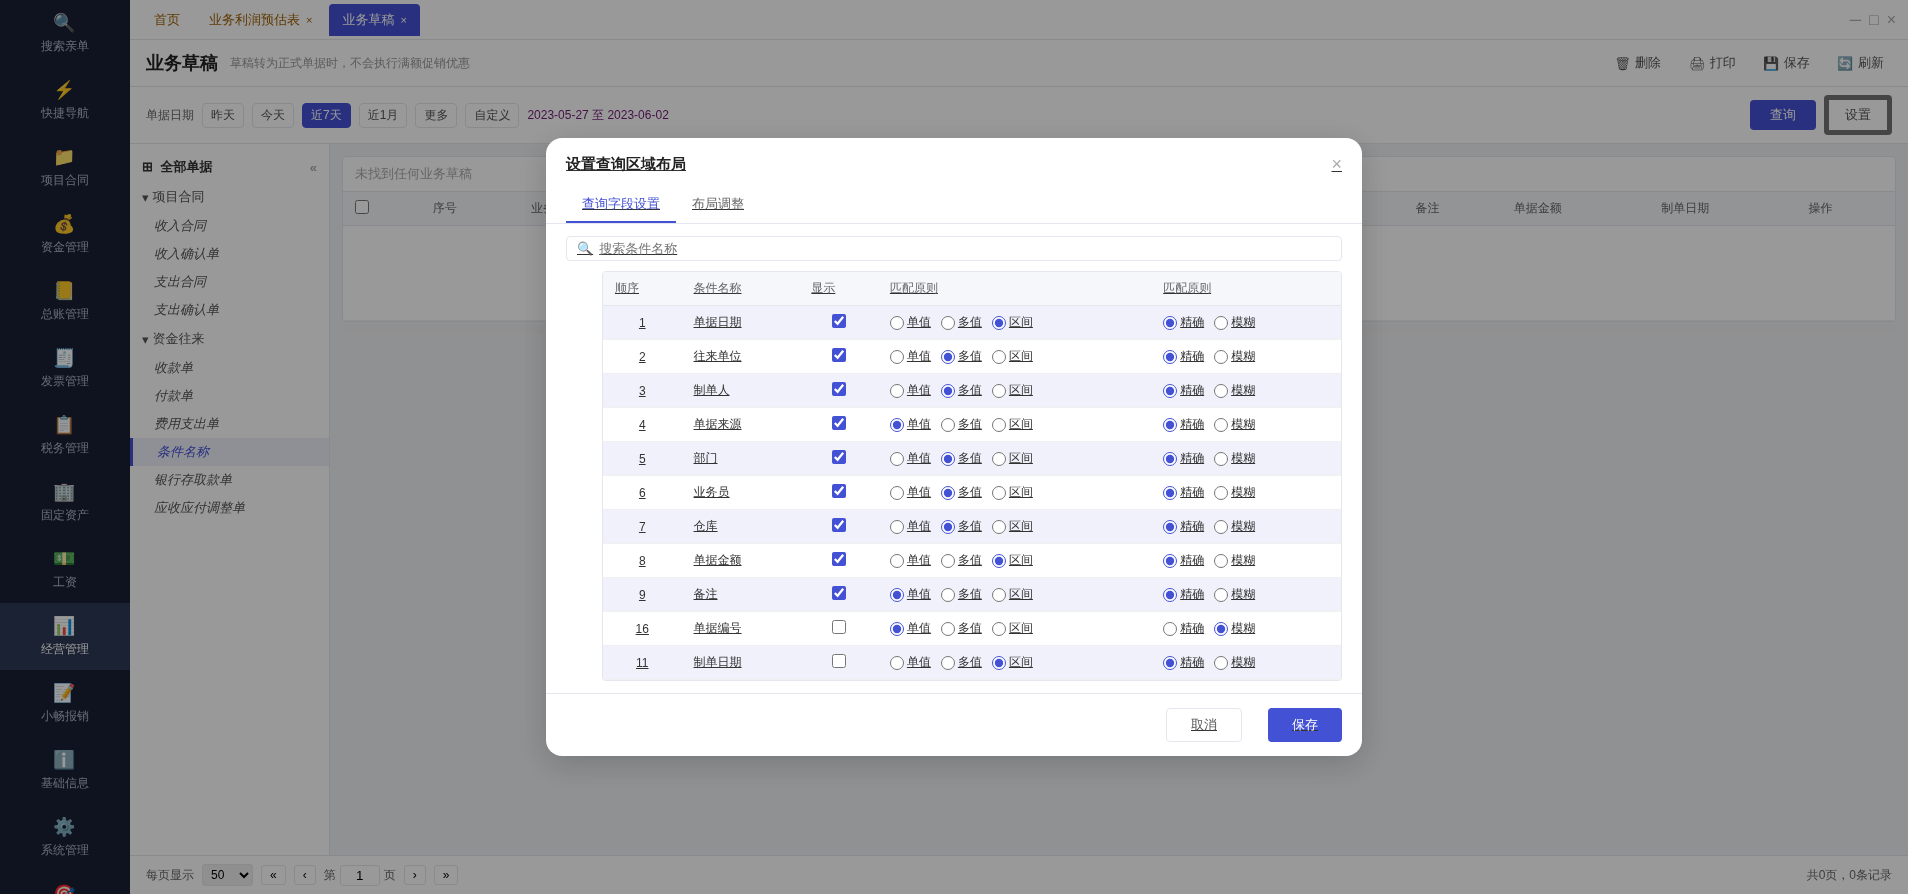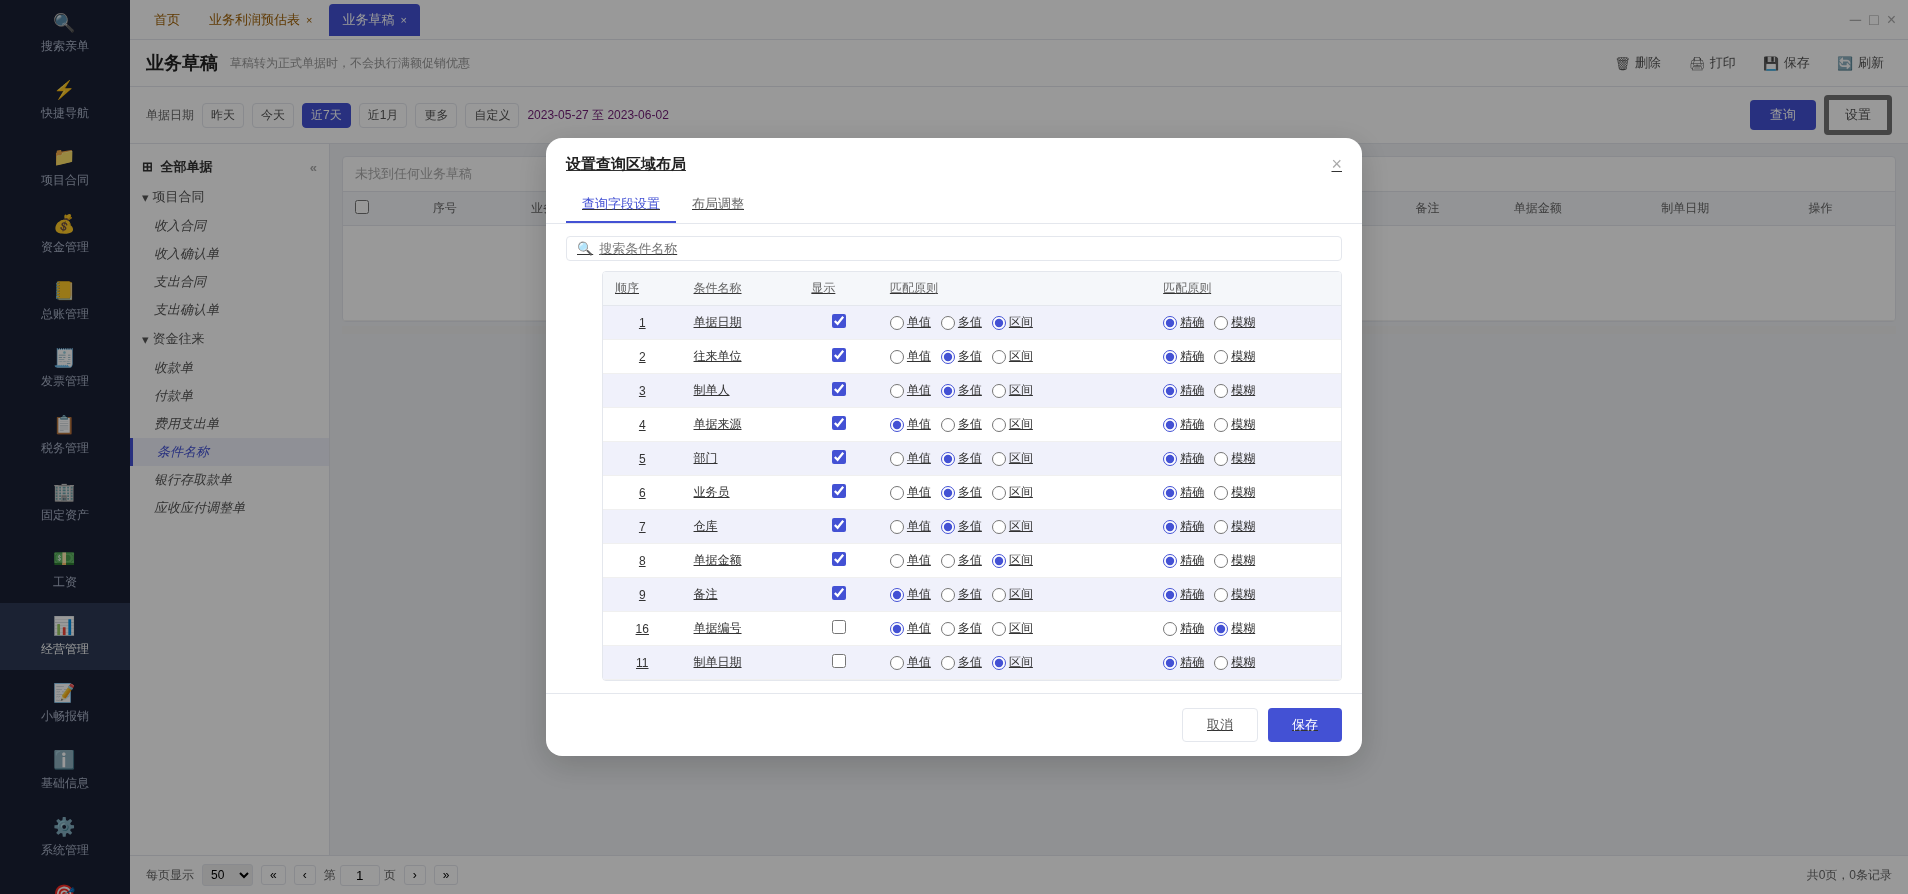--- a/index.html
+++ b/index.html
@@ -83,21 +83,21 @@
     .modal-tab.active { color: #4351d4; border-bottom: 2px solid #4351d4; }
     .modal-body { flex: 1; overflow: hidden; display: flex; flex-direction: column; padding: 12px 20px; }
     .modal-search { display: flex; align-items: center; border: 1px solid #e4e7ed; border-radius: 4px; padding: 4px 10px; gap: 6px; margin-bottom: 10px; }
     .modal-search input { border: none; outline: none; font-size: 13px; width: 100%; }
     .modal-table-wrap { flex: 1; overflow-y: auto; border: 1px solid #e4e7ed; border-radius: 4px; margin-left: 36px; }
     .modal-table { width: 100%; border-collapse: collapse; font-size: 12px; }
     .modal-table th { background: #f5f7fa; padding: 8px 12px; text-align: left; color: #666; font-weight: normal; border-bottom: 1px solid #e4e7ed; }
     .modal-table td { padding: 8px 12px; border-bottom: 1px solid #f0f0f0; }
     .modal-table tr:nth-child(odd) { background: #f9f9fb; }
     .modal-table tr:nth-child(even) { background: #fff; }
-    .modal-footer { display: flex; justify-content: flex-end; gap: 10px; padding: 14px 20px; border-top: 1px solid #e4e7ed; }
+    .modal-footer { display: flex; justify-content: flex-end; gap: 26px; padding: 14px 20px; border-top: 1px solid #e4e7ed; }
     .btn-cancel { padding: 7px 24px; border: 1px solid #e4e7ed; background: #fff; border-radius: 4px; cursor: pointer; font-size: 13px; color: #555; }
     .btn-save { padding: 7px 24px; background: #4351d4; color: #fff; border: none; border-radius: 4px; cursor: pointer; font-size: 13px; }
 
     
     .radio-group { display: flex; align-items: center; gap: 10px; }
     .radio-item { display: flex; align-items: center; gap: 3px; cursor: pointer; font-size: 12px; }
     .radio-input { width: 14px; height: 14px; accent-color: #4351d4; cursor: pointer; }
     .checkbox-input { width: 14px; height: 14px; accent-color: #4351d4; cursor: pointer; }
 
     

